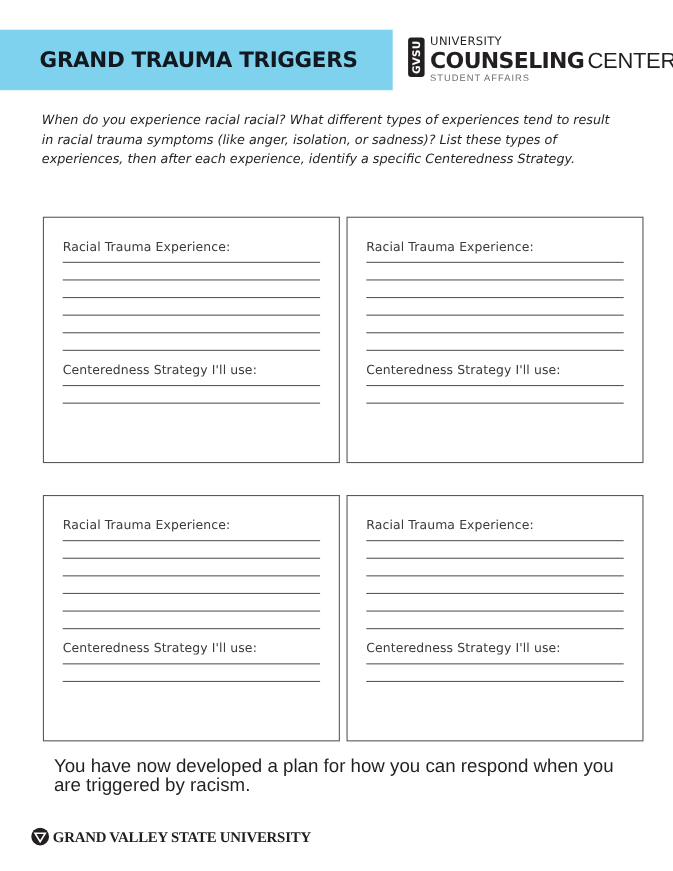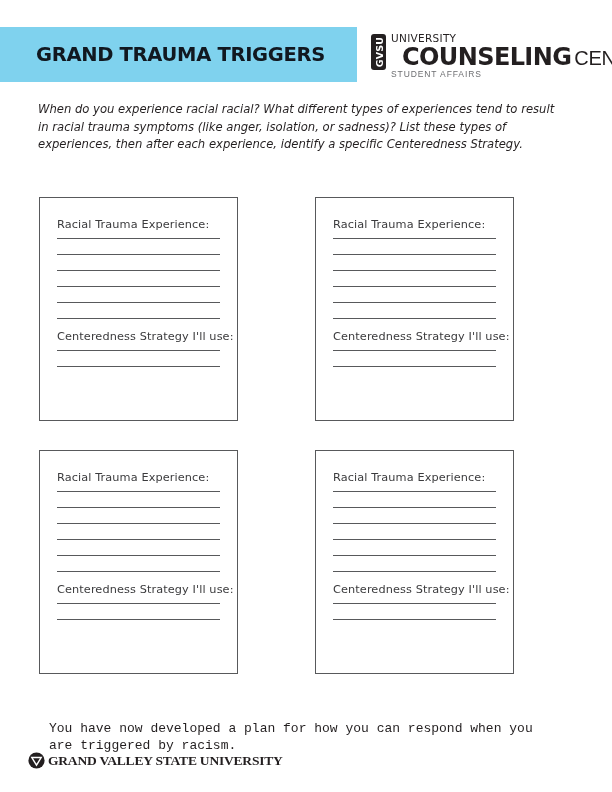--- a/index.html
+++ b/index.html
@@ -91,24 +91,23 @@
     margin-bottom: 1px;
   }
   .lk-main {
     display: block;
     white-space: nowrap;
     margin-bottom: 1px;
   }
   .lk-counseling {
     font-family: "DejaVu Sans", sans-serif;
     font-weight: bold;
-    font-size: 24px;
+    font-size: 20px;
     letter-spacing: -0.6px;
     color: #231f20;
-    margin-left: 11px;
   }
   .lk-center {
     font-family: "Liberation Sans", sans-serif;
     font-weight: normal;
     font-size: 20px;
     letter-spacing: -0.3px;
     color: #231f20;
     margin-left: 3px;
   }
   .lk-affairs {
@@ -135,21 +134,21 @@
   
   .grid {
     position: absolute;
     left: 39px;
     top: 197px;
     width: 525px;
     height: 477px;
   }
   .cell {
     position: absolute;
-    width: 199px;
+    width: 270px;
     height: 224px;
     border: 1.4px solid #58595b;
     box-sizing: border-box;
     background: #ffffff;
   }
   .cell.c0 { left: 0;     top: 0; }
   .cell.c1 { left: 276px; top: 0; }
   .cell.c2 { left: 0;     top: 253px; }
   .cell.c3 { left: 276px; top: 253px; }
 
@@ -170,25 +169,24 @@
     margin-bottom: 15px;
   }
   .rule.last-of-group { margin-bottom: 11px; }
 
   
   .footer-note {
     position: absolute;
     left: 49px;
     top: 688px;
     width: 510px;
-    font-family: Liberation Mono, monospace;
-    font-size: 13px;
+    font-family: Liberation Sans, sans-serif;
+    font-size: 17px;
     line-height: 17px;
     color: #231f20;
-    margin-top: 32px;
   }
 
   
   .gv-wordmark {
     position: absolute;
     left: 28px;
     top: 752px;
     display: flex;
     align-items: center;
     justify-content: center;

